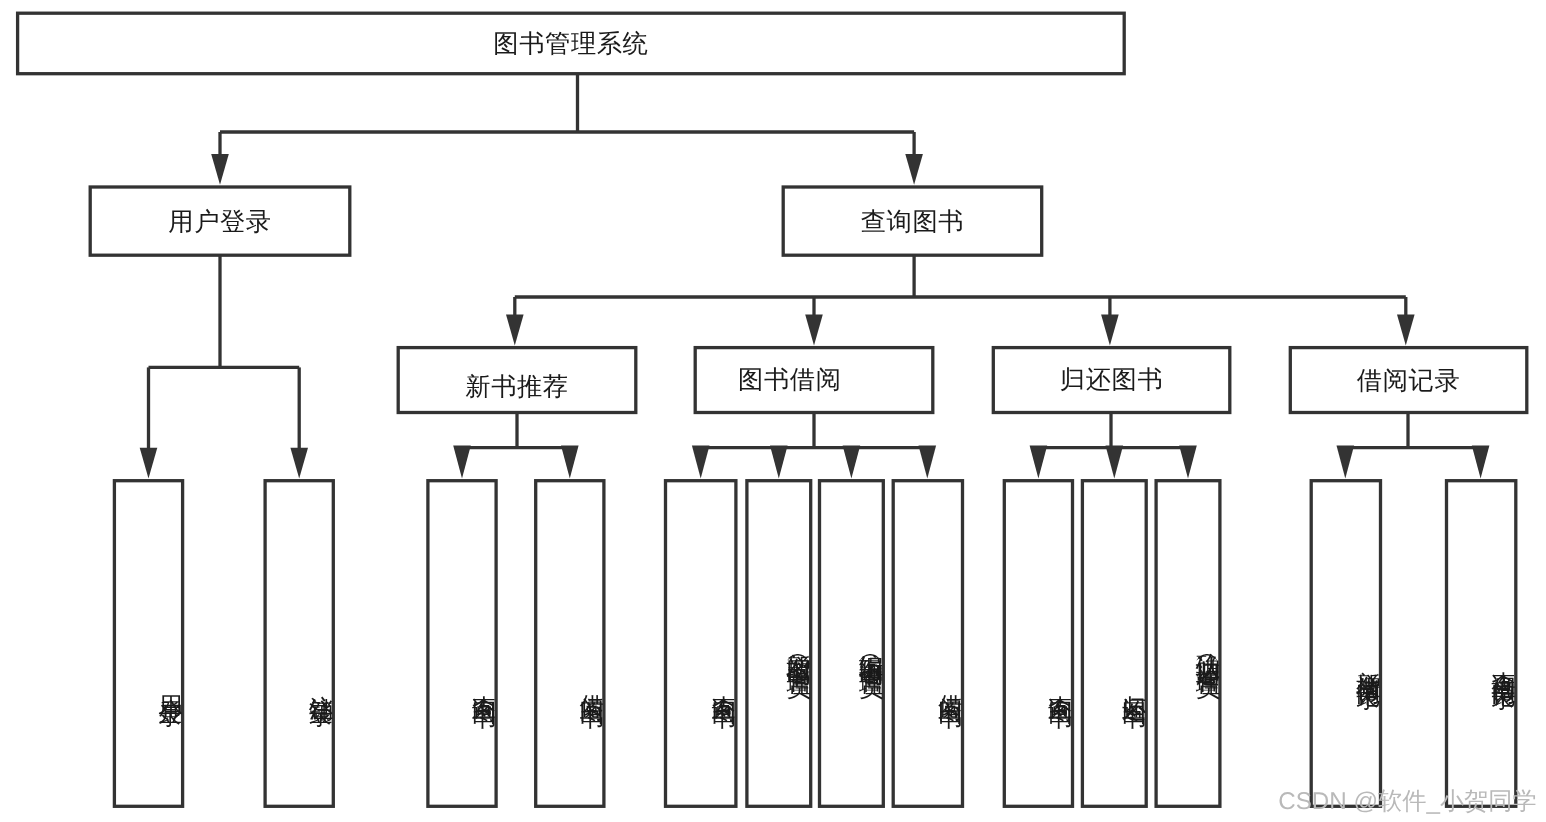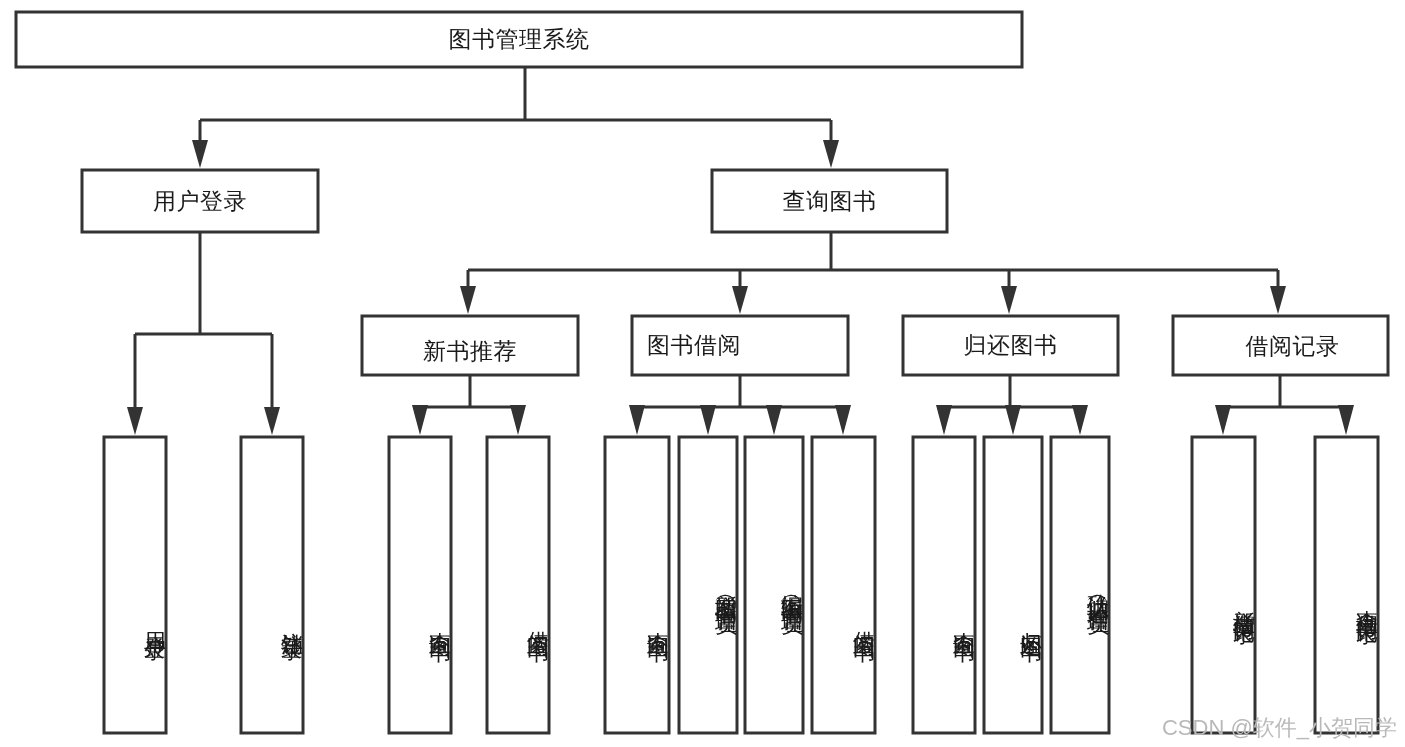--- a/index.html
+++ b/index.html
@@ -175,23 +175,23 @@
       <polygon class="arrow-head" points="1338,405 1354,405 1346,435"></polygon>
     </g>
   </svg>
 
   <div class="node-label horiz" style="left:16px; top:12px; width:1006px; height:55px;">图书管理系统</div>
 
   <div class="node-label horiz" style="left:82px; top:170px; width:236px; height:62px;">用户登录</div>
   <div class="node-label horiz" style="left:712px; top:170px; width:235px; height:62px;">查询图书</div>
 
   <div class="node-label horiz" style="left:362px; top:316px; width:216px; height:70px;">新书推荐</div>
-  <div class="node-label horiz" style="left:608px; top:316px; width:172px; height:59px;">图书借阅</div>
+  <div class="node-label horiz" style="left:632px; top:316px; width:172px; height:59px;">图书借阅</div>
   <div class="node-label horiz" style="left:903px; top:316px; width:215px; height:59px;">归还图书</div>
-  <div class="node-label horiz" style="left:1173px; top:316px; width:215px; height:61px;margin-left:12px;">借阅记录</div>
+  <div class="node-label horiz" style="left:1173px; top:316px; width:215px; height:61px;">借阅记录</div>
 
   <div class="node-label vert" style="left:104px; top:495px; width:62px; height:240px;">用户登录</div>
   <div class="node-label vert" style="left:241px; top:495px; width:62px; height:240px;">注销登录</div>
 
   <div class="node-label vert" style="left:389px; top:495px; width:62px; height:240px;">查询图书</div>
   <div class="node-label vert" style="left:487px; top:495px; width:62px; height:240px;">借阅图书</div>
 
   <div class="node-label vert" style="left:605px; top:495px; width:64px; height:240px;">查询图书</div>
   <div class="node-label vert tall" style="left:679px; top:440px; width:58px; height:292px;">新增图书（管理员）</div>
   <div class="node-label vert tall" style="left:745px; top:440px; width:58px; height:292px;">编辑图书（管理员）</div>

